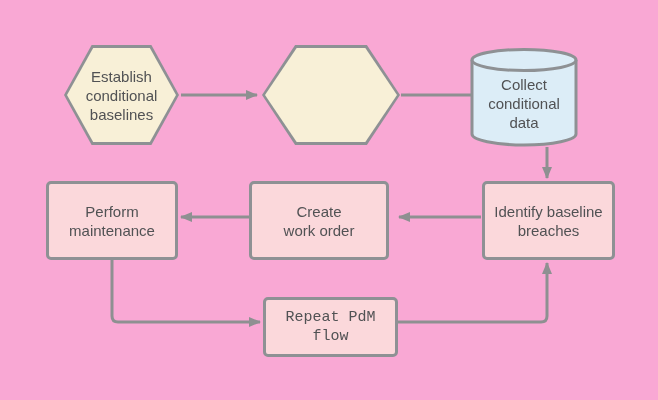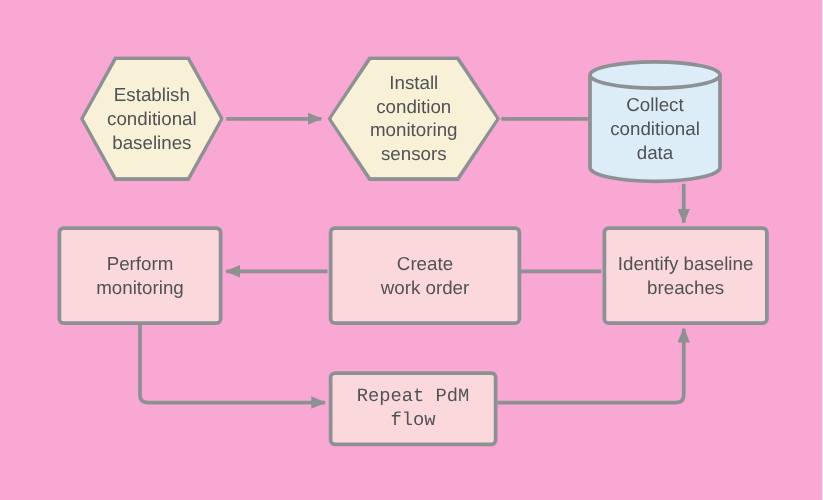--- a/index.html
+++ b/index.html
@@ -98,48 +98,44 @@
     <div class="hex-border"></div>
     <div class="hex-fill"></div>
     <span class="label">Establish
 conditional
 baselines</span>
   </div>
 
   <div class="node hex" style="left:262px; top:45px; width:138px; height:100px;">
     <div class="hex-border"></div>
     <div class="hex-fill"></div>
-    <span class="label">Install
-condition
-monitoring
-sensors</span>
   </div>
 
   <div class="node cyl" style="left:470px; top:48px; width:108px; height:99px;">
     <svg width="108" height="99" viewBox="0 0 108 99">
       <path d="M 2 12 V 86 A 52 11 0 0 0 106 86 V 12" fill="#dcedf7" stroke="#8e9194" stroke-width="3"></path>
       <ellipse cx="54" cy="12" rx="52" ry="10.5" fill="#dcedf7" stroke="#8e9194" stroke-width="3"></ellipse>
     </svg>
     <span class="label">Collect
 conditional
 data</span>
   </div>
 
   <div class="node rect" style="left:482px; top:181px; width:133px; height:79px;">
     <span class="label">Identify baseline
 breaches</span>
   </div>
 
-  <div class="node rect" style="left:263px; top:181px; width:154px; height:79px;">
+  <div class="node rect" style="left:249px; top:181px; width:140px; height:79px;">
     <span class="label">Create
 work order</span>
   </div>
 
   <div class="node rect" style="left:46px; top:181px; width:132px; height:79px;">
     <span class="label">Perform
-monitoring</span>
+maintenance</span>
   </div>
 
   <div class="node rect" style="left:263px; top:297px; width:135px; height:60px;font-family:Liberation Mono, monospace;">
     <span class="label">Repeat PdM flow</span>
   </div>
 
 </div>
 
 </body></html>

